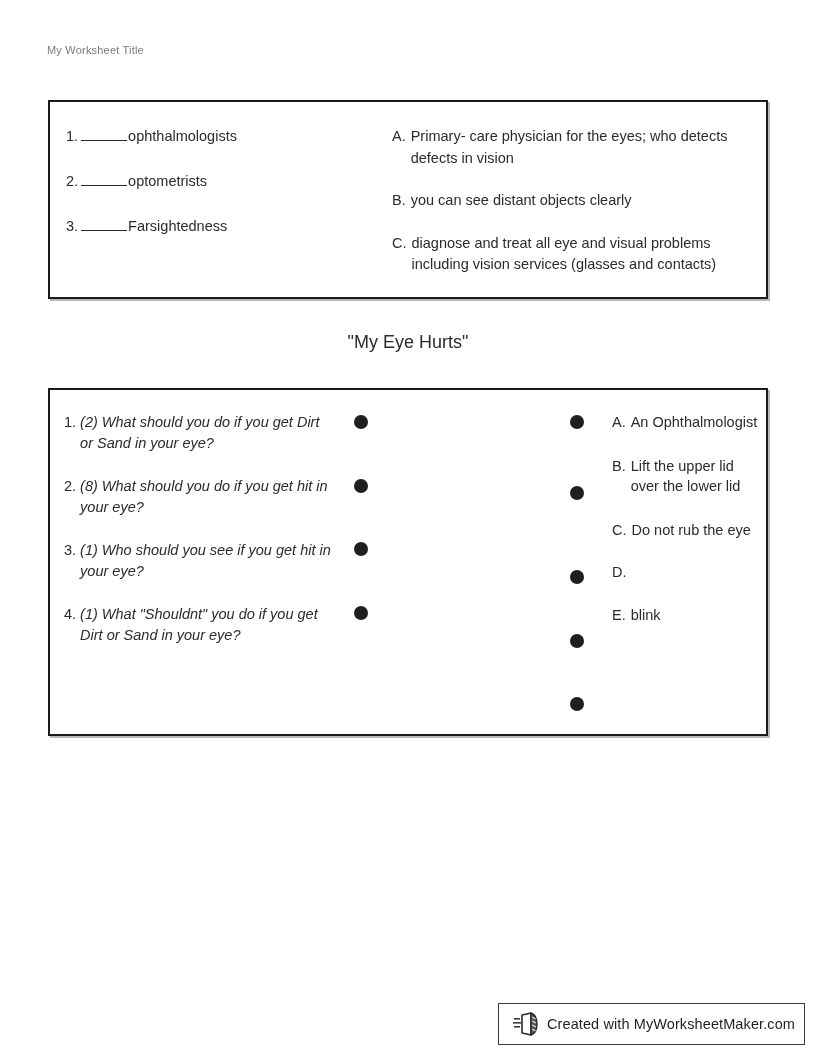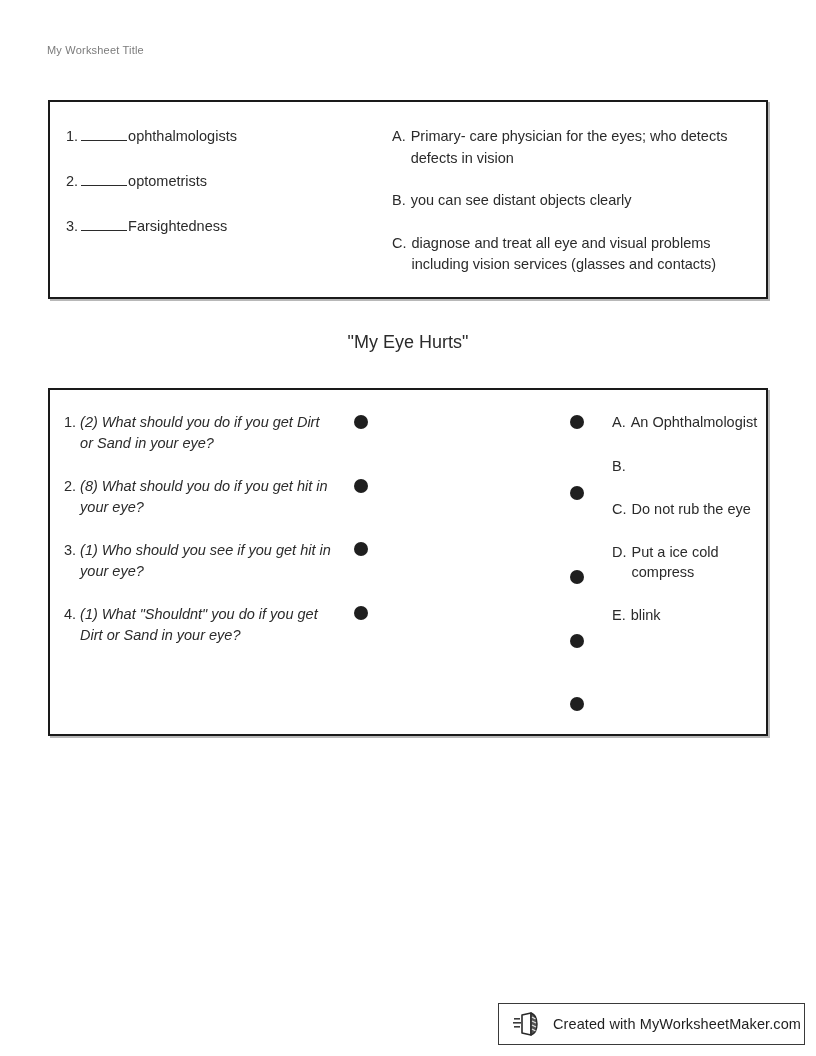--- a/index.html
+++ b/index.html
@@ -198,21 +198,20 @@
     position: absolute;
     left: 498px;
     top: 1003px;
     width: 307px;
     height: 42px;
     border: 1px solid #3a3a3a;
     background: #ffffff;
     display: flex;
     align-items: center;
     padding-left: 14px;
-    gap: 6px;
   }
   .badge-logo {
     flex: 0 0 auto;
     width: 26px;
     height: 26px;
     margin-right: 8px;
     display: block;
   }
   .badge-text {
     font-size: 14.5px;
@@ -339,30 +338,30 @@
 
       <div class="a-col">
 
         <div class="a-row" style="margin-top:0px;">
           <span class="answer-letter">A.</span>
           <span class="answer-text">An Ophthalmologist</span>
         </div>
 
         <div class="a-row" style="margin-top:23px;">
           <span class="answer-letter">B.</span>
+          <span class="answer-text">Lift the upper lid over the lower lid</span>
         </div>
 
         <div class="a-row" style="margin-top:23px;">
           <span class="answer-letter">C.</span>
           <span class="answer-text">Do not rub the eye</span>
         </div>
 
         <div class="a-row" style="margin-top:22px;">
           <span class="answer-letter">D.</span>
-          <span class="answer-text">Put a ice cold compress</span>
         </div>
 
         <div class="a-row" style="margin-top:22px;">
           <span class="answer-letter">E.</span>
           <span class="answer-text">blink</span>
         </div>
 
       </div>
 
     </div>

